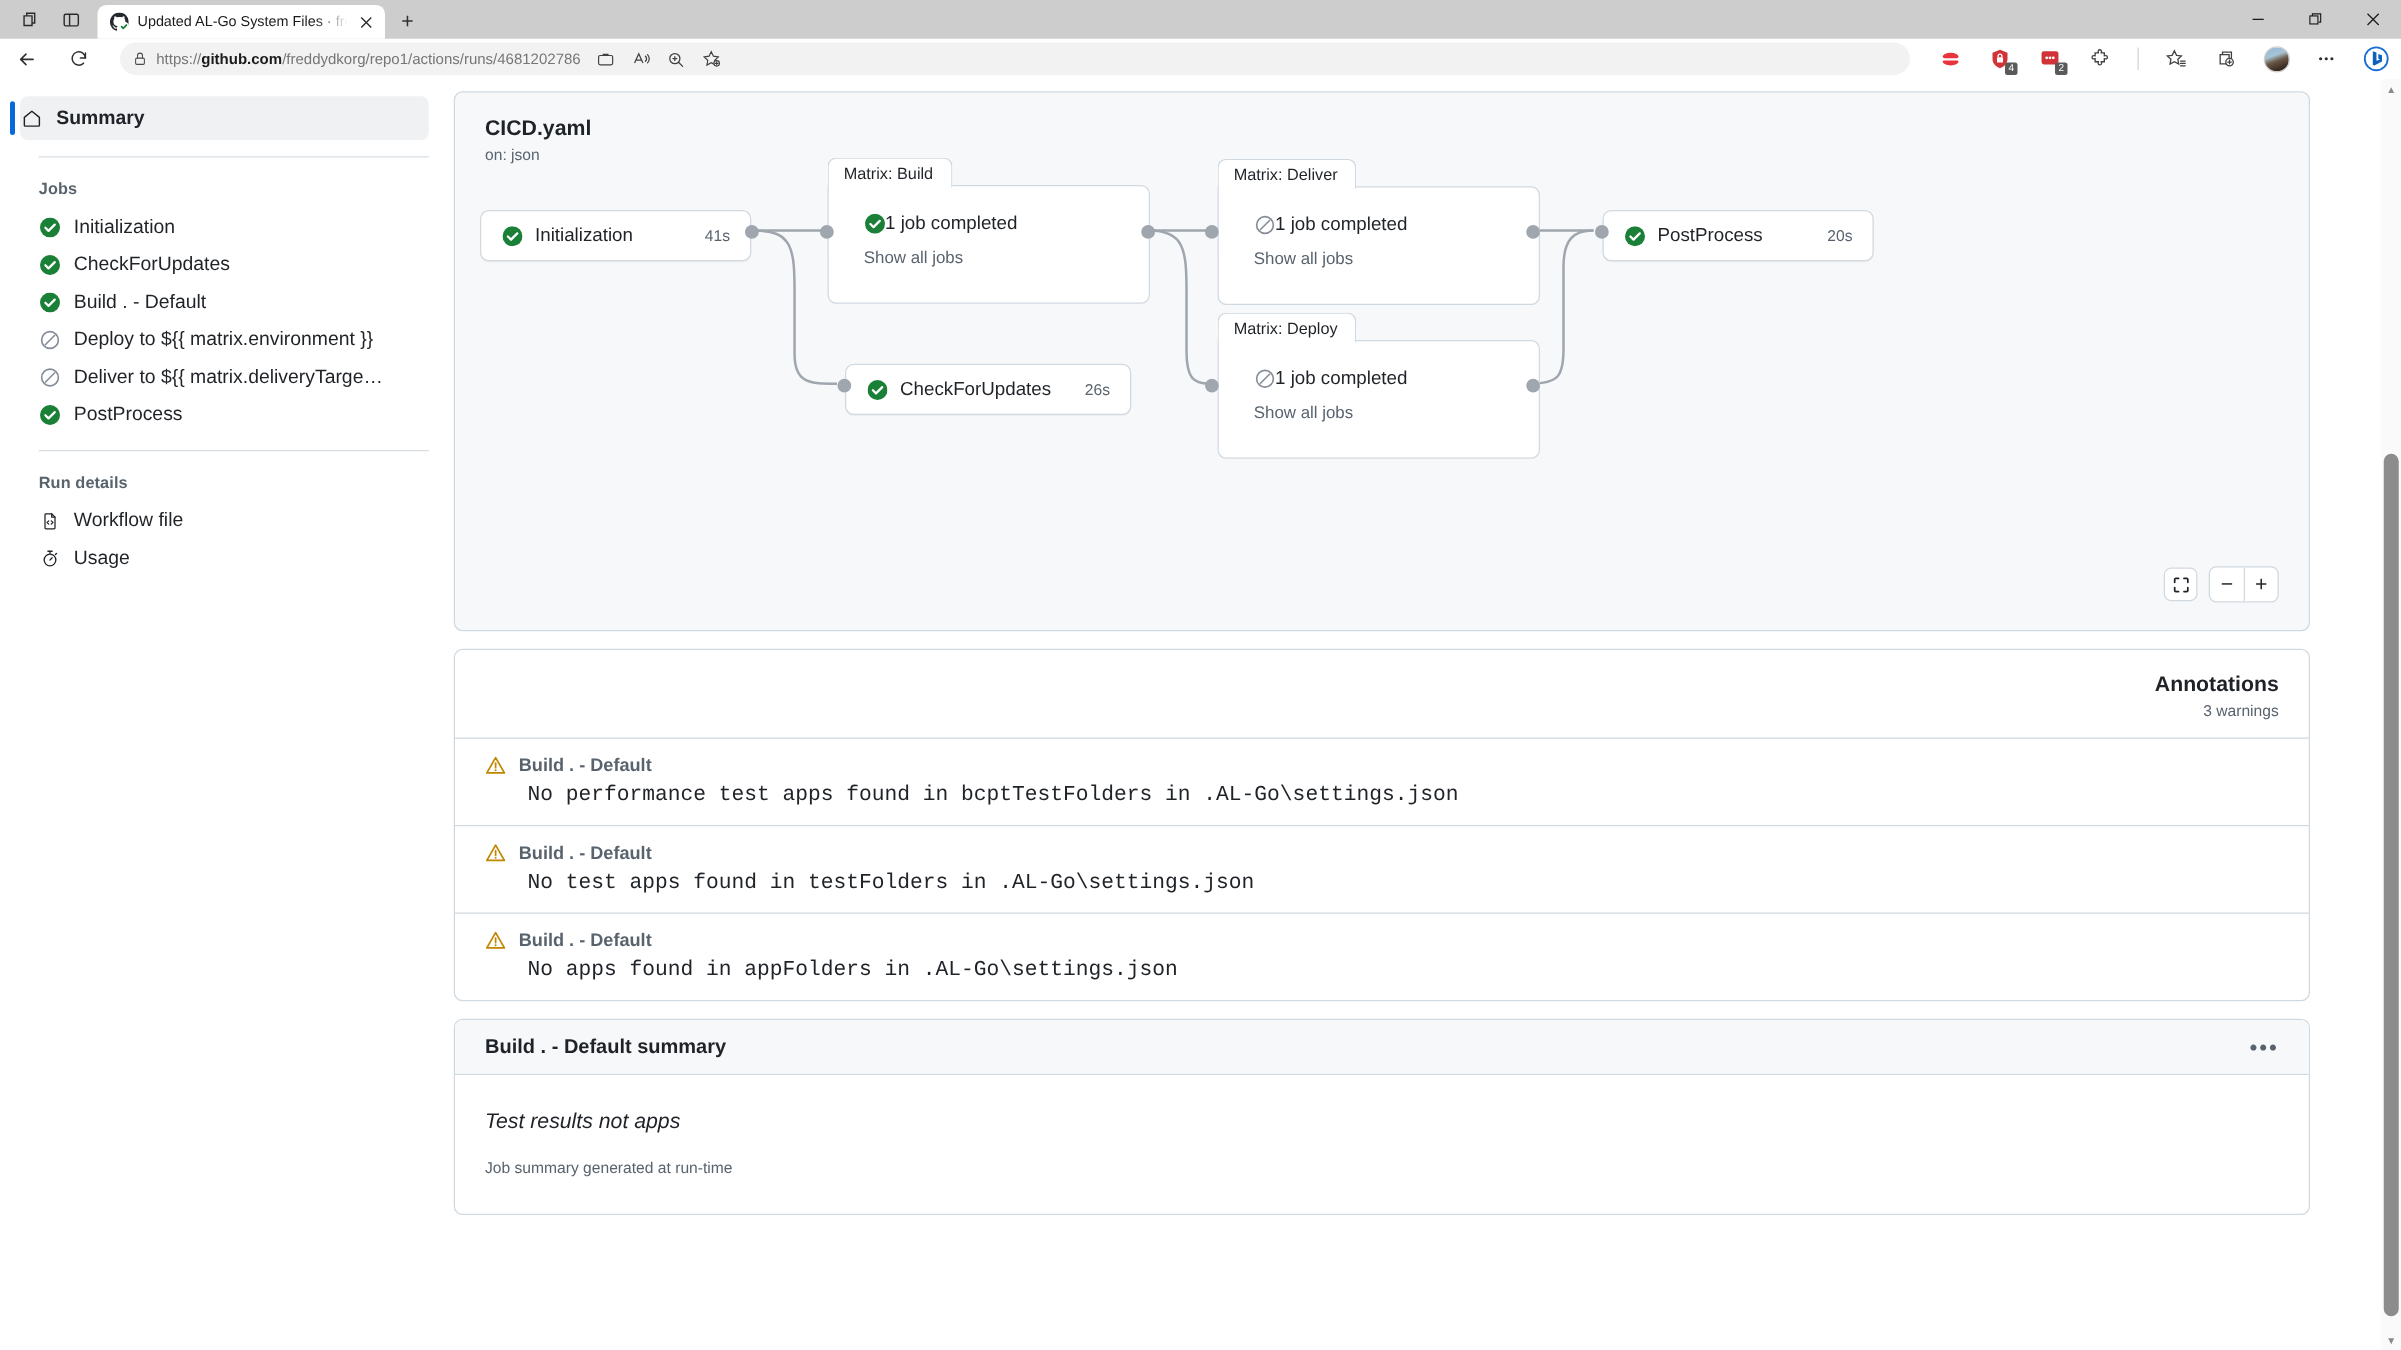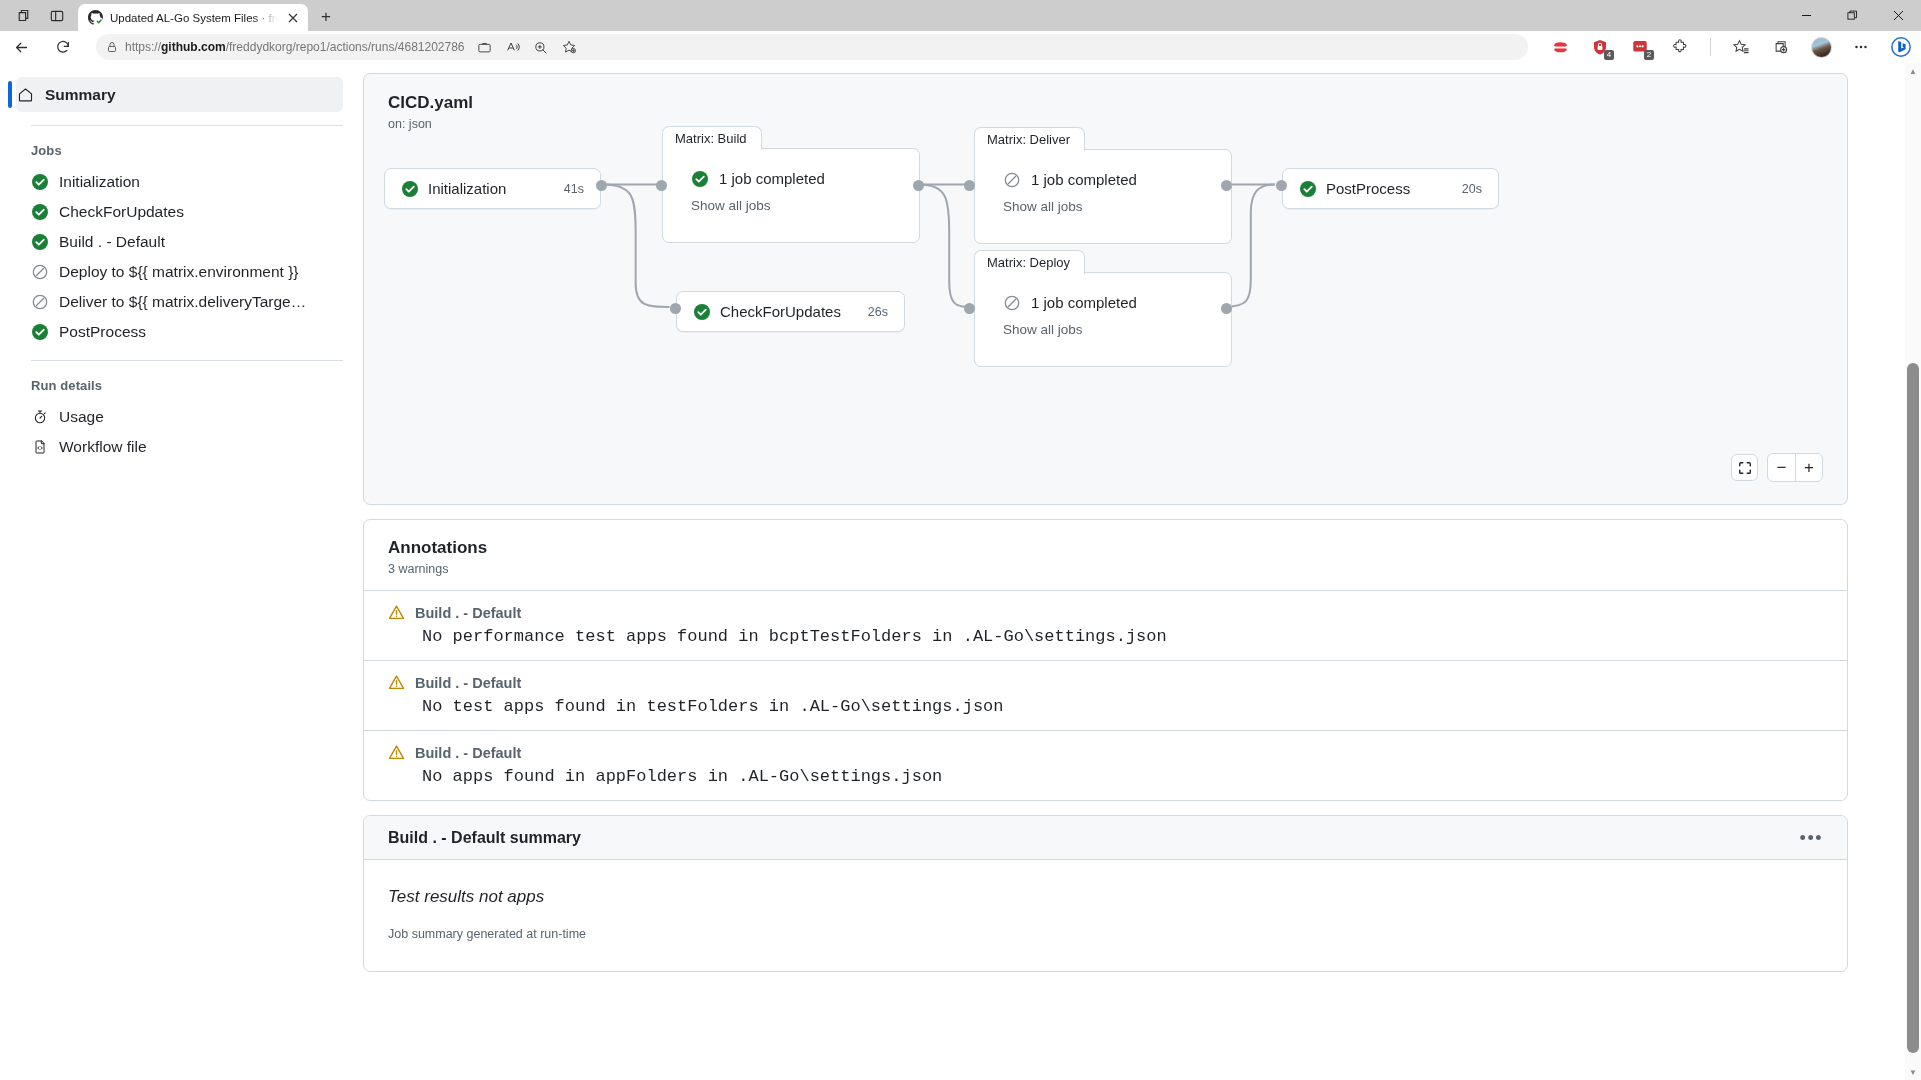--- a/index.html
+++ b/index.html
@@ -127,38 +127,38 @@
     background: #fff; border: 1px solid #d1d9e0; border-bottom: none;
     border-radius: 7px 7px 0 0; padding: 0 14px 0 12px;
     display: flex; align-items: center; font-size: 13px; color: #1f2328;
     z-index: 2;
   }
   .mbody {
     position: absolute; left: 0; top: 22px; right: 0; bottom: 0;
     background: #fff; border: 1px solid #d1d9e0; border-radius: 0 7px 7px 7px;
     padding: 21px 20px 0 28px;
   }
-  .mrow { display:flex; align-items:center; gap:11px; }
+  .mrow { display:flex; align-items:center; }
   .mrow .mlabel { font-size: 15px; color:#1f2328; }
   .mlink { font-size: 13.5px; color:#59636e; margin: 11px 0 0 0px; }
 
   .dot { position:absolute; width:11px; height:11px; border-radius:50%; background:#9fa6ae; z-index:3;}
 
   .zoomctl { position: absolute; right: 24px; bottom: 22px; display: flex; gap: 9px; align-items: center; }
   .zbtn {
     width: 27px; height: 27px; border: 1px solid #d1d9e0; background: #fff;
     border-radius: 6px; display:flex;align-items:center;justify-content:center; color:#1f2328;
   }
   .zpair { display: flex; border:1px solid #d1d9e0; border-radius:6px; background:#fff; overflow:hidden; }
   .zpair > div { width:27px;height:27px;display:flex;align-items:center;justify-content:center;font-size:17px;color:#1f2328;}
   .zpair > div + div { border-left: 1px solid #d1d9e0; }
 
   
   .ann-card { margin-top: 14px; }
-  .ann-head { padding: 18px 24px 14px; }
+  .ann-head { padding: 18px 24px 14px; text-align: right; }
   .ann-title { font-size: 17px; font-weight: 600; color:#1f2328; }
   .ann-count { font-size: 12.5px; color:#59636e; margin-top: 4px; }
   .ann-row { padding: 13px 24px 14px; border-top: 1px solid #d1d9e0; }
   .ann-row:first-of-type { border-top: none; padding-top: 4px; }
   .ann-t { display:flex; align-items:center; gap:10px; }
   .ann-job { font-size: 14.5px; font-weight: 600; color:#59636e; }
   .ann-msg {
     font-family: "Liberation Mono", monospace; font-size: 17px;
     color: #1f2328; margin: 6px 0 0 34px; white-space: pre;
   }
@@ -418,36 +418,36 @@
             </svg>
         </span>
         <span>PostProcess</span>
       </div>
 
       <div class="side-sep"></div>
       <div class="side-head">Run details</div>
 
       <div class="job-item">
         <span class="status-ic">
-          <svg width="16" height="16" viewBox="0 0 24 24" fill="none" stroke="#1f2328" stroke-width="1.6" stroke-linecap="round">
-            <circle cx="12" cy="13.5" r="7"></circle>
-              <path d="M12 13.5l2.6-2.6M9.5 3h5M12 3v2.5M18.5 7l1.3-1.3"></path>
-          </svg>
-        </span>
-        <span>Usage</span>
-      </div>
-      <div class="job-item">
-        <span class="status-ic">
           <svg width="16" height="16" viewBox="0 0 24 24" fill="none" stroke="#1f2328" stroke-width="1.5" stroke-linecap="round" stroke-linejoin="round">
             <path d="M14 3H7a1 1 0 0 0-1 1v16a1 1 0 0 0 1 1h10a1 1 0 0 0 1-1V7z"></path>
               <path d="M14 3v4h4"></path>
             <path d="M10.5 11.5L8.5 13.5l2 2M13.5 11.5l2 2-2 2"></path>
           </svg>
         </span>
         <span>Workflow file</span>
+      </div>
+      <div class="job-item">
+        <span class="status-ic">
+          <svg width="16" height="16" viewBox="0 0 24 24" fill="none" stroke="#1f2328" stroke-width="1.6" stroke-linecap="round">
+            <circle cx="12" cy="13.5" r="7"></circle>
+              <path d="M12 13.5l2.6-2.6M9.5 3h5M12 3v2.5M18.5 7l1.3-1.3"></path>
+          </svg>
+        </span>
+        <span>Usage</span>
       </div>
     </div>
 
     <div class="main">
       <div class="content">
 
         <div class="graph-card">
           <div class="graph-title">CICD.yaml</div>
           <div class="graph-sub">on: json</div>
 

